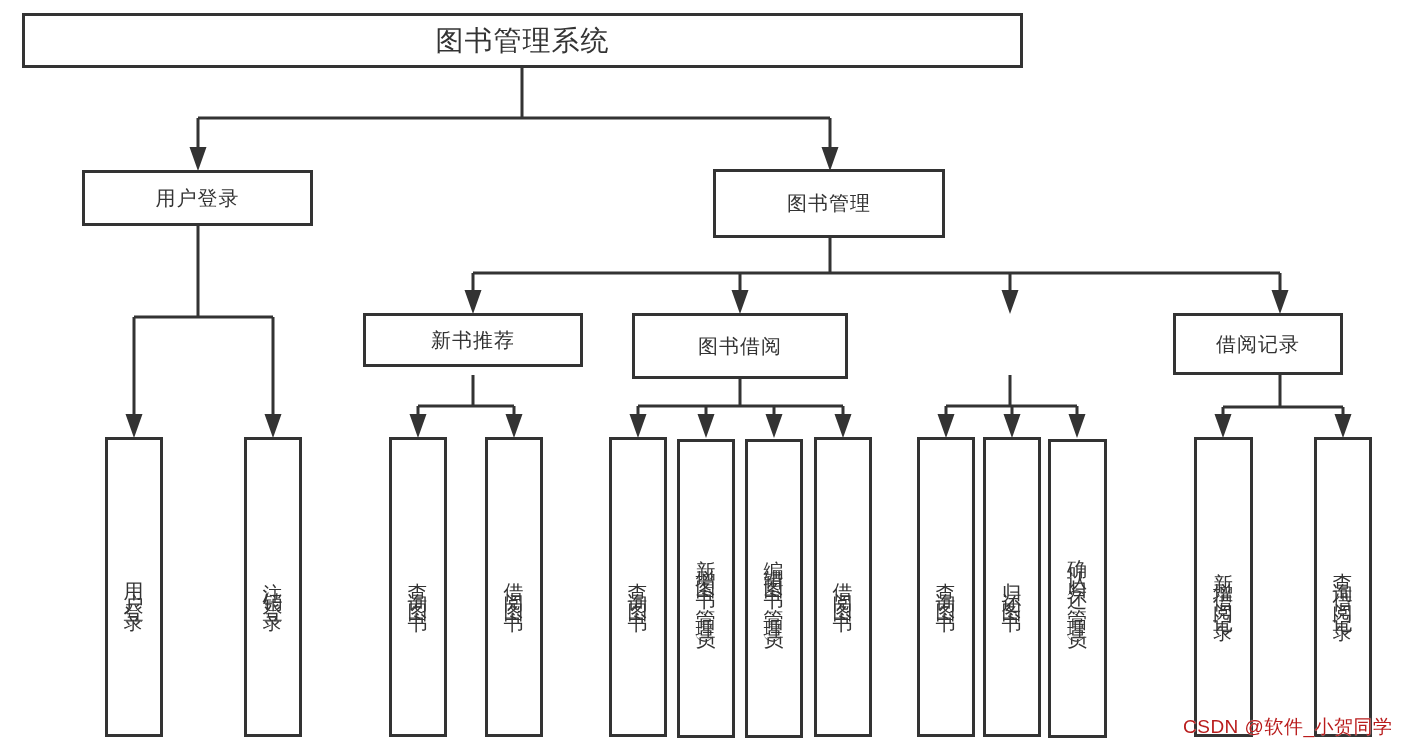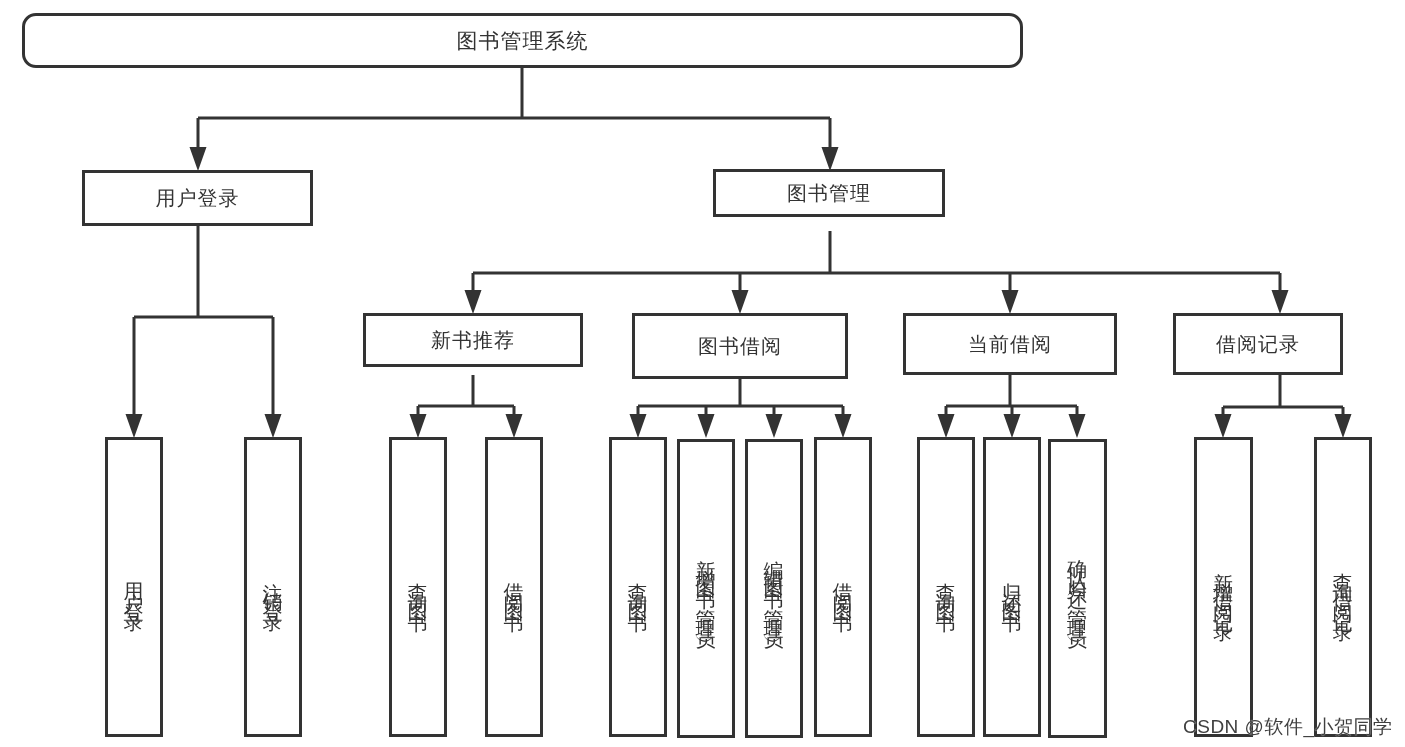--- a/index.html
+++ b/index.html
@@ -6,28 +6,28 @@
   .canvas{
     position:relative;width:1405px;height:747px;background:#ffffff;
     font-family:"Liberation Sans","DejaVu Sans",sans-serif;color:#333333;overflow:hidden;
   }
   .wires{position:absolute;left:0;top:0;z-index:1;}
   .node{
     position:absolute;box-sizing:border-box;background:#ffffff;border:3px solid #333333;
     display:flex;align-items:center;justify-content:center;z-index:2;
     font-size:20px;color:#333333;letter-spacing:1px;white-space:nowrap;
   }
-  .node.root{font-size:21px;border-radius:14px;}
+  .node.root{font-size:28px;}
   .node.vert span{
     writing-mode:vertical-rl;text-orientation:mixed;
     letter-spacing:10px;line-height:1;font-size:20px;
   }
   .watermark{
     position:absolute;z-index:3;font-size:19px;letter-spacing:0.5px;
-    color:#404040;text-shadow:0 0 1px #ffffff;white-space:nowrap;
+    color:#b91c1c;text-shadow:0 0 1px #ffffff;white-space:nowrap;
   }
 </style>
 </head>
 <body>
 
 <div class="canvas">
 
   <svg class="wires" width="1405" height="747" viewBox="0 0 1405 747" aria-hidden="true">
     <path fill="none" stroke="#333333" stroke-width="3" d="
       M522 68 V118 M198 118 H830 M198 118 V150 M830 118 V150
@@ -59,32 +59,29 @@
       M1334.5 414 L1351.5 414 L1343 438 Z"></path>
   </svg>
 
   <div class="node root" style="left:22px;top:13px;width:1001px;height:55px">
     <span>图书管理系统</span>
   </div>
 
   <div class="node" style="left:82px;top:170px;width:231px;height:56px">
     <span>用户登录</span>
   </div>
-  <div class="node" style="left:713px;top:169px;width:232px;height:48px">
+  <div class="node" style="left:713px;top:169px;width:232px;height:69px">
     <span>图书管理</span>
   </div>
 
   <div class="node" style="left:363px;top:313px;width:220px;height:54px">
     <span>新书推荐</span>
   </div>
   <div class="node" style="left:632px;top:313px;width:216px;height:66px">
     <span>图书借阅</span>
-  </div>
-  <div class="node" style="left:903px;top:313px;width:214px;height:62px">
-    <span>当前借阅</span>
   </div>
   <div class="node" style="left:1173px;top:313px;width:170px;height:62px">
     <span>借阅记录</span>
   </div>
 
   <div class="node vert" style="left:105px;top:437px;width:58px;height:300px">
     <span>用户登录</span>
   </div>
   <div class="node vert" style="left:244px;top:437px;width:58px;height:300px">
     <span>注销登录</span>

